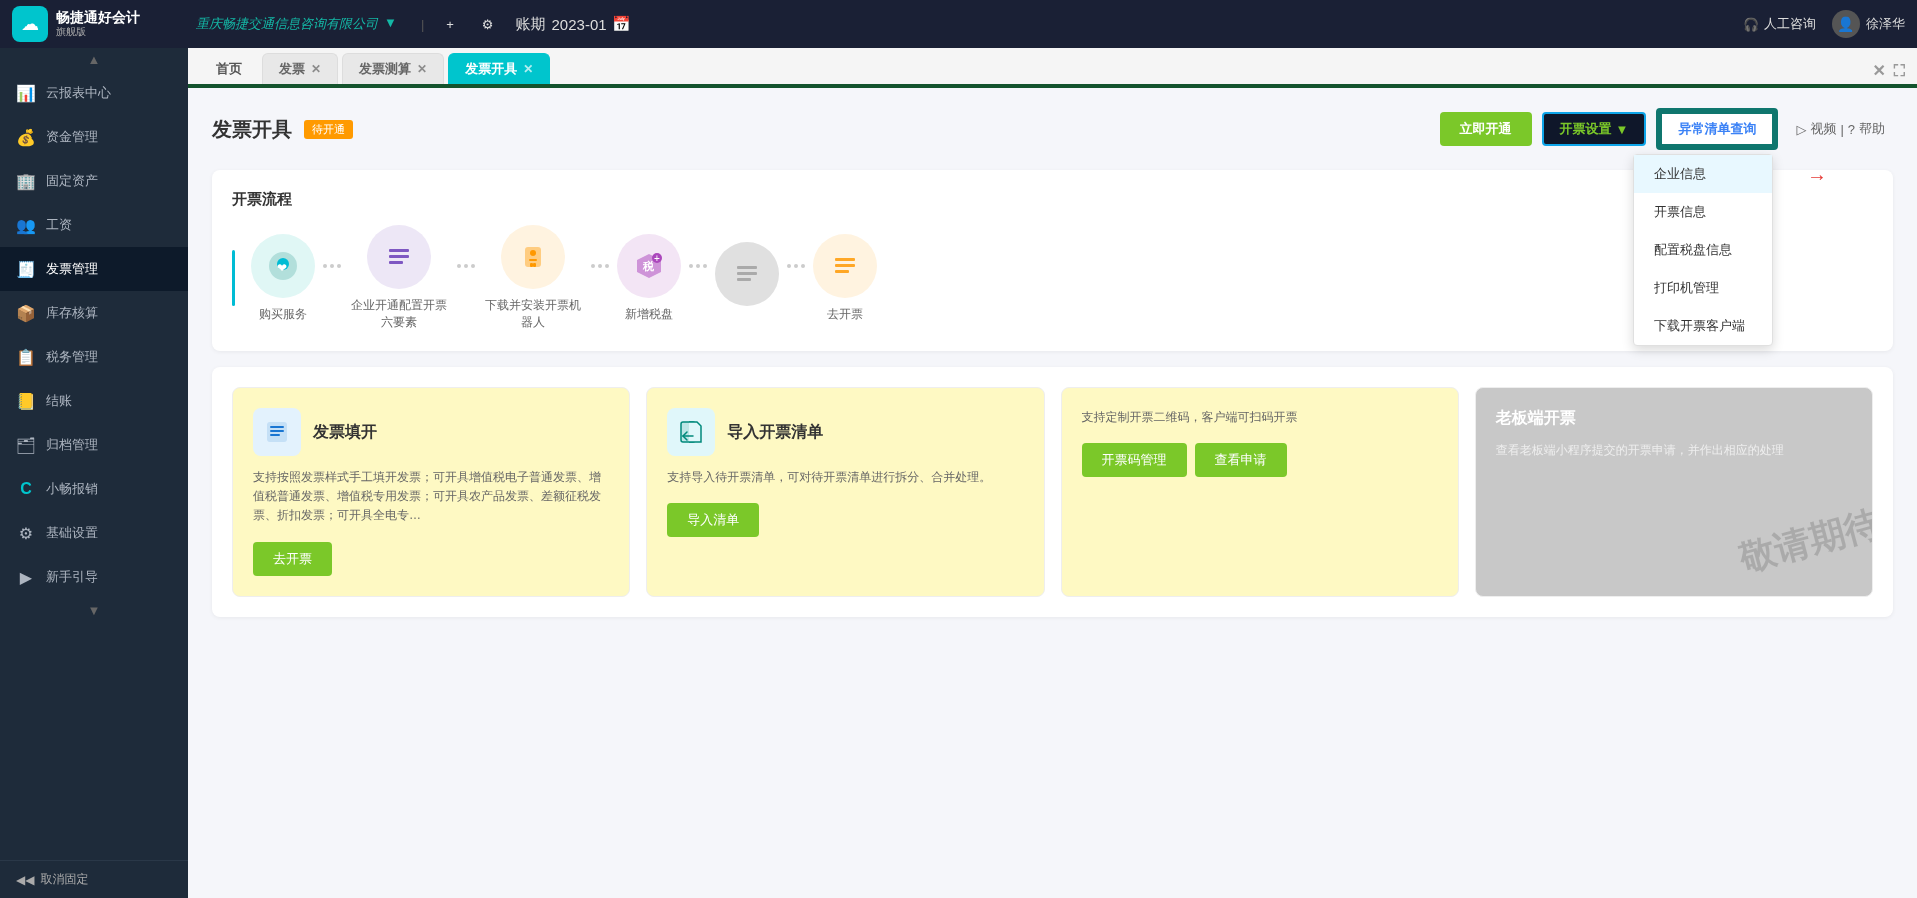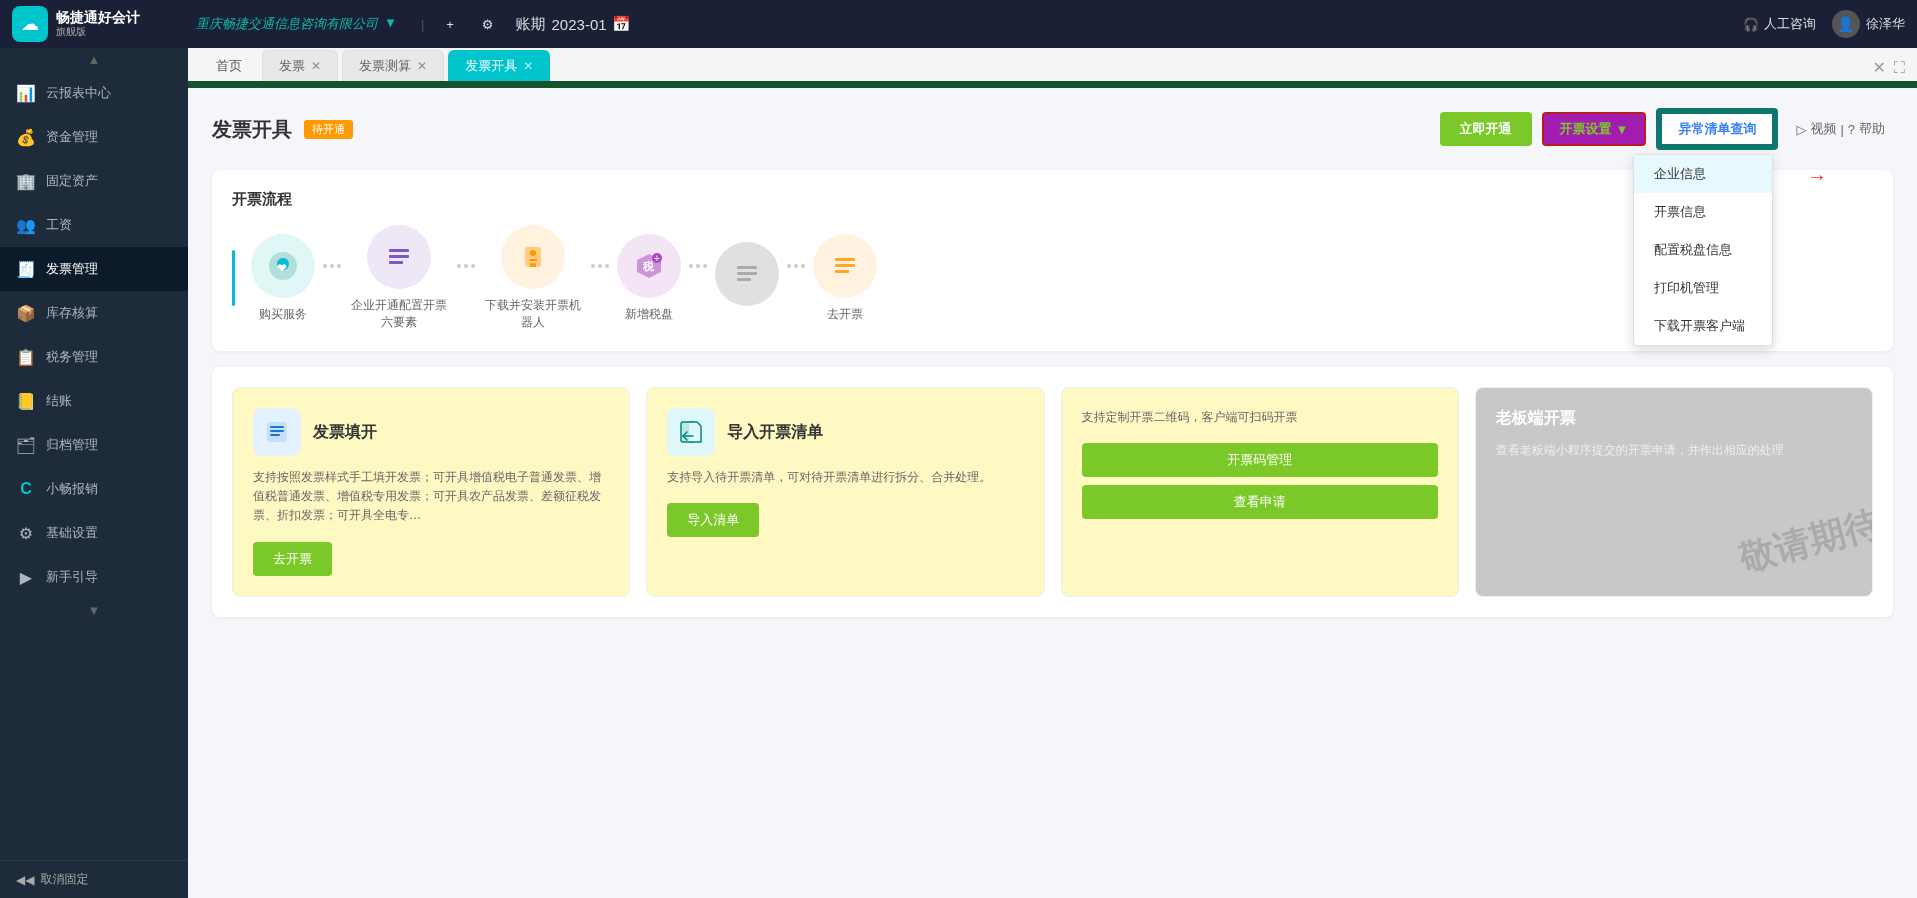--- a/index.html
+++ b/index.html
@@ -20,42 +20,42 @@
     .company-selector { display: flex; align-items: flex-start; gap: 6px; color: #14b8a6; font-size: 13px; cursor: pointer; padding: 4px 8px; border-radius: 4px; font-style: italic; }
     .top-divider { color: #555; }
     .top-btn { color: #ddd; cursor: pointer; padding: 4px 6px; border-radius: 4px; font-size: 13px; }
     .period-area { display: flex; align-items: center; gap: 6px; color: #ddd; font-size: 15px; }
     .top-right { margin-left: auto; display: flex; align-items: center; gap: 16px; }
     .support-btn { display: flex; align-items: center; gap: 4px; color: #ddd; font-size: 13px; cursor: pointer; }
     .user-area { display: flex; align-items: center; gap: 6px; color: #ddd; font-size: 13px; cursor: pointer; }
     .user-avatar { width: 28px; height: 28px; background: #555; border-radius: 50%; display: flex; align-items: center; justify-content: center; color: #ccc; font-size: 14px; }
 
     
-    .tab-bar { height: 40px; background: #f5f5f5; display: flex; align-items: flex-end; padding: 0 12px; border-bottom: 7px solid #14532d; flex-shrink: 0; }
+    .tab-bar { height: 40px; background: #f5f5f5; display: flex; align-items: flex-end; padding: 0 12px; border-bottom: 4px solid #14532d; flex-shrink: 0; font-weight: bold; }
     .tab { display: flex; align-items: center; gap: 6px; padding: 6px 16px; background: #e8e8e8; border-radius: 6px 6px 0 0; color: #666; font-size: 13px; cursor: pointer; margin-right: 4px; border: 1px solid #ddd; border-bottom: none; }
     .tab.active { background: #00c5cd; color: white; border-color: #00c5cd; }
     .tab-close { color: inherit; opacity: 0.7; font-size: 12px; }
     .tab-home { background: transparent; border: none; color: #555; }
     .tab-bar-actions { margin-left: auto; display: flex; align-items: center; gap: 8px; padding-bottom: 4px; }
 
     
     .sidebar-item { display: flex; align-items: center; gap: 10px; padding: 12px 16px; color: #adb5c0; cursor: pointer; font-size: 13px; }
     .sidebar-item.active { background: #0d1a2a; color: #fff; }
     .sidebar-icon { width: 20px; height: 20px; display: flex; align-items: center; justify-content: center; font-size: 16px; flex-shrink: 0; }
     .sidebar-scroll-up, .sidebar-scroll-down { text-align: center; padding: 4px; color: #666; cursor: pointer; }
     .sidebar-cancel { display: flex; align-items: center; gap: 6px; padding: 10px 16px; color: #aaa; cursor: pointer; font-size: 12px; border-top: 1px solid #2a3848; margin-top: auto; }
 
     
     .page-content { flex: 1; padding: 20px 24px; overflow-y: auto; position: relative; background: #f5f6fa; }
     .page-header { display: flex; align-items: center; gap: 12px; margin-bottom: 20px; }
     .page-title { font-size: 20px; font-weight: bold; color: #333; }
     .status-badge { background: #ff9a00; color: white; font-size: 11px; padding: 2px 8px; border-radius: 3px; }
     .page-actions { margin-left: auto; display: flex; align-items: center; gap: 10px; position: relative; }
     .btn-primary { background: #7bc829; color: white; border: none; padding: 8px 20px; border-radius: 4px; font-size: 13px; cursor: pointer; font-weight: bold; }
-    .btn-setting { background: #a21caf; color: #7bc829; border: 2px solid #b91c1c; padding: 6px 16px; border-radius: 4px; font-size: 13px; cursor: pointer; display: flex; align-items: center; gap: 4px; font-weight: bold; }
+    .btn-setting { background: #0f172a; color: #7bc829; border: 2px solid #0ea5e9; padding: 6px 16px; border-radius: 4px; font-size: 13px; cursor: pointer; display: flex; align-items: center; gap: 4px; font-weight: bold; }
     .btn-exception { background: white; color: #3b82f6; border: 6px solid #0f766e; padding: 6px 16px; border-radius: 4px; font-size: 13px; cursor: pointer; font-weight: bold; }
     .btn-video { background: transparent; color: #666; border: none; padding: 6px 8px; font-size: 13px; cursor: pointer; display: flex; align-items: center; gap: 4px; }
 
     
     .dropdown-menu { position: absolute; top: 100%; right: 120px; background: white; border: 1px solid #e0e0e0; border-radius: 4px; box-shadow: 0 4px 12px rgba(0,0,0,0.15); z-index: 100; min-width: 140px; margin-top: 4px; }
     .dropdown-item { padding: 10px 20px; color: #333; cursor: pointer; font-size: 13px; }
     .dropdown-item.highlighted { background: #e8f8ff; color: #333; }
 
     
     .section { background: white; border-radius: 8px; padding: 20px; margin-bottom: 16px; box-shadow: 0 1px 4px rgba(0,0,0,0.06); }
@@ -407,21 +407,21 @@
                     </svg>
                 </div>
                 <span class="method-title">导入开票清单</span>
               </div>
               <div class="method-desc">支持导入待开票清单，可对待开票清单进行拆分、合并处理。</div>
               <button class="method-btn">导入清单</button>
             </div>
 
             <div class="method-card">
               <div class="method-desc">支持定制开票二维码，客户端可扫码开票</div>
-              <div style="display:flex; gap:8px;flex-direction:column;">
+              <div style="display:flex; gap:8px;">
                 <button class="method-btn">开票码管理</button>
                 <button class="method-btn">查看申请</button>
               </div>
             </div>
 
             <div class="method-card disabled">
               <div class="method-header">
                 <span class="method-title" style="color:#fff;">老板端开票</span>
               </div>
               <div class="method-desc" style="color:#eee;">查看老板端小程序提交的开票申请，并作出相应的处理</div>

